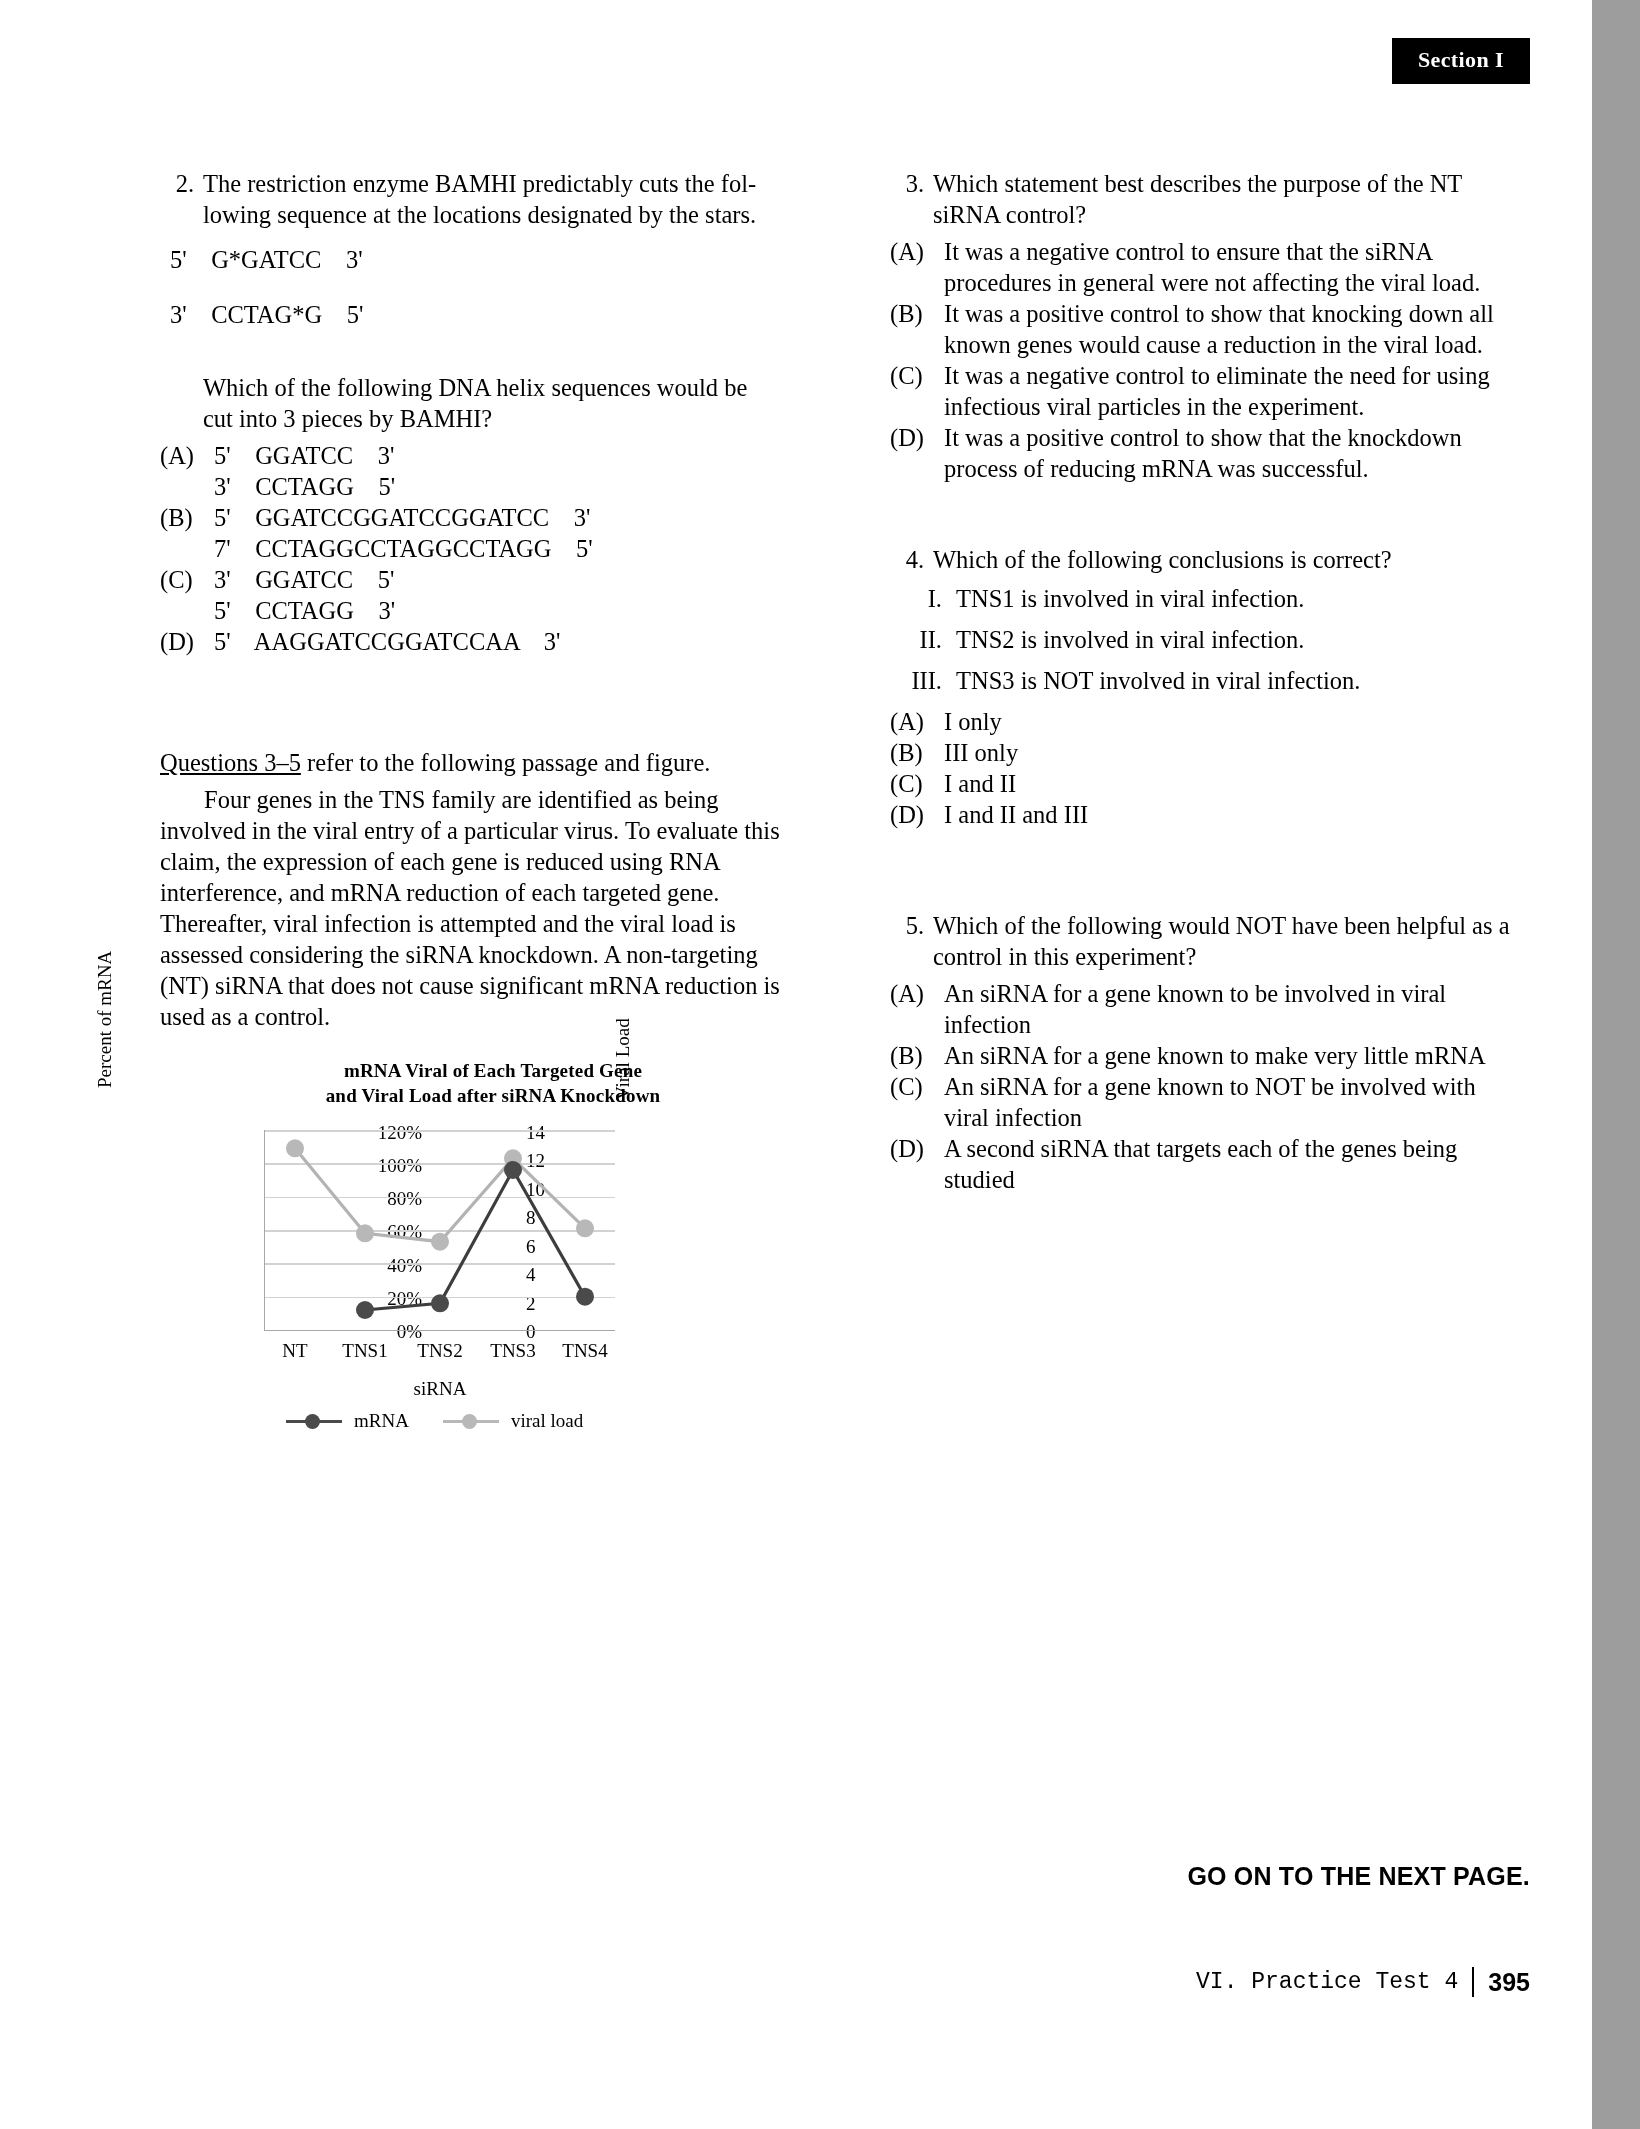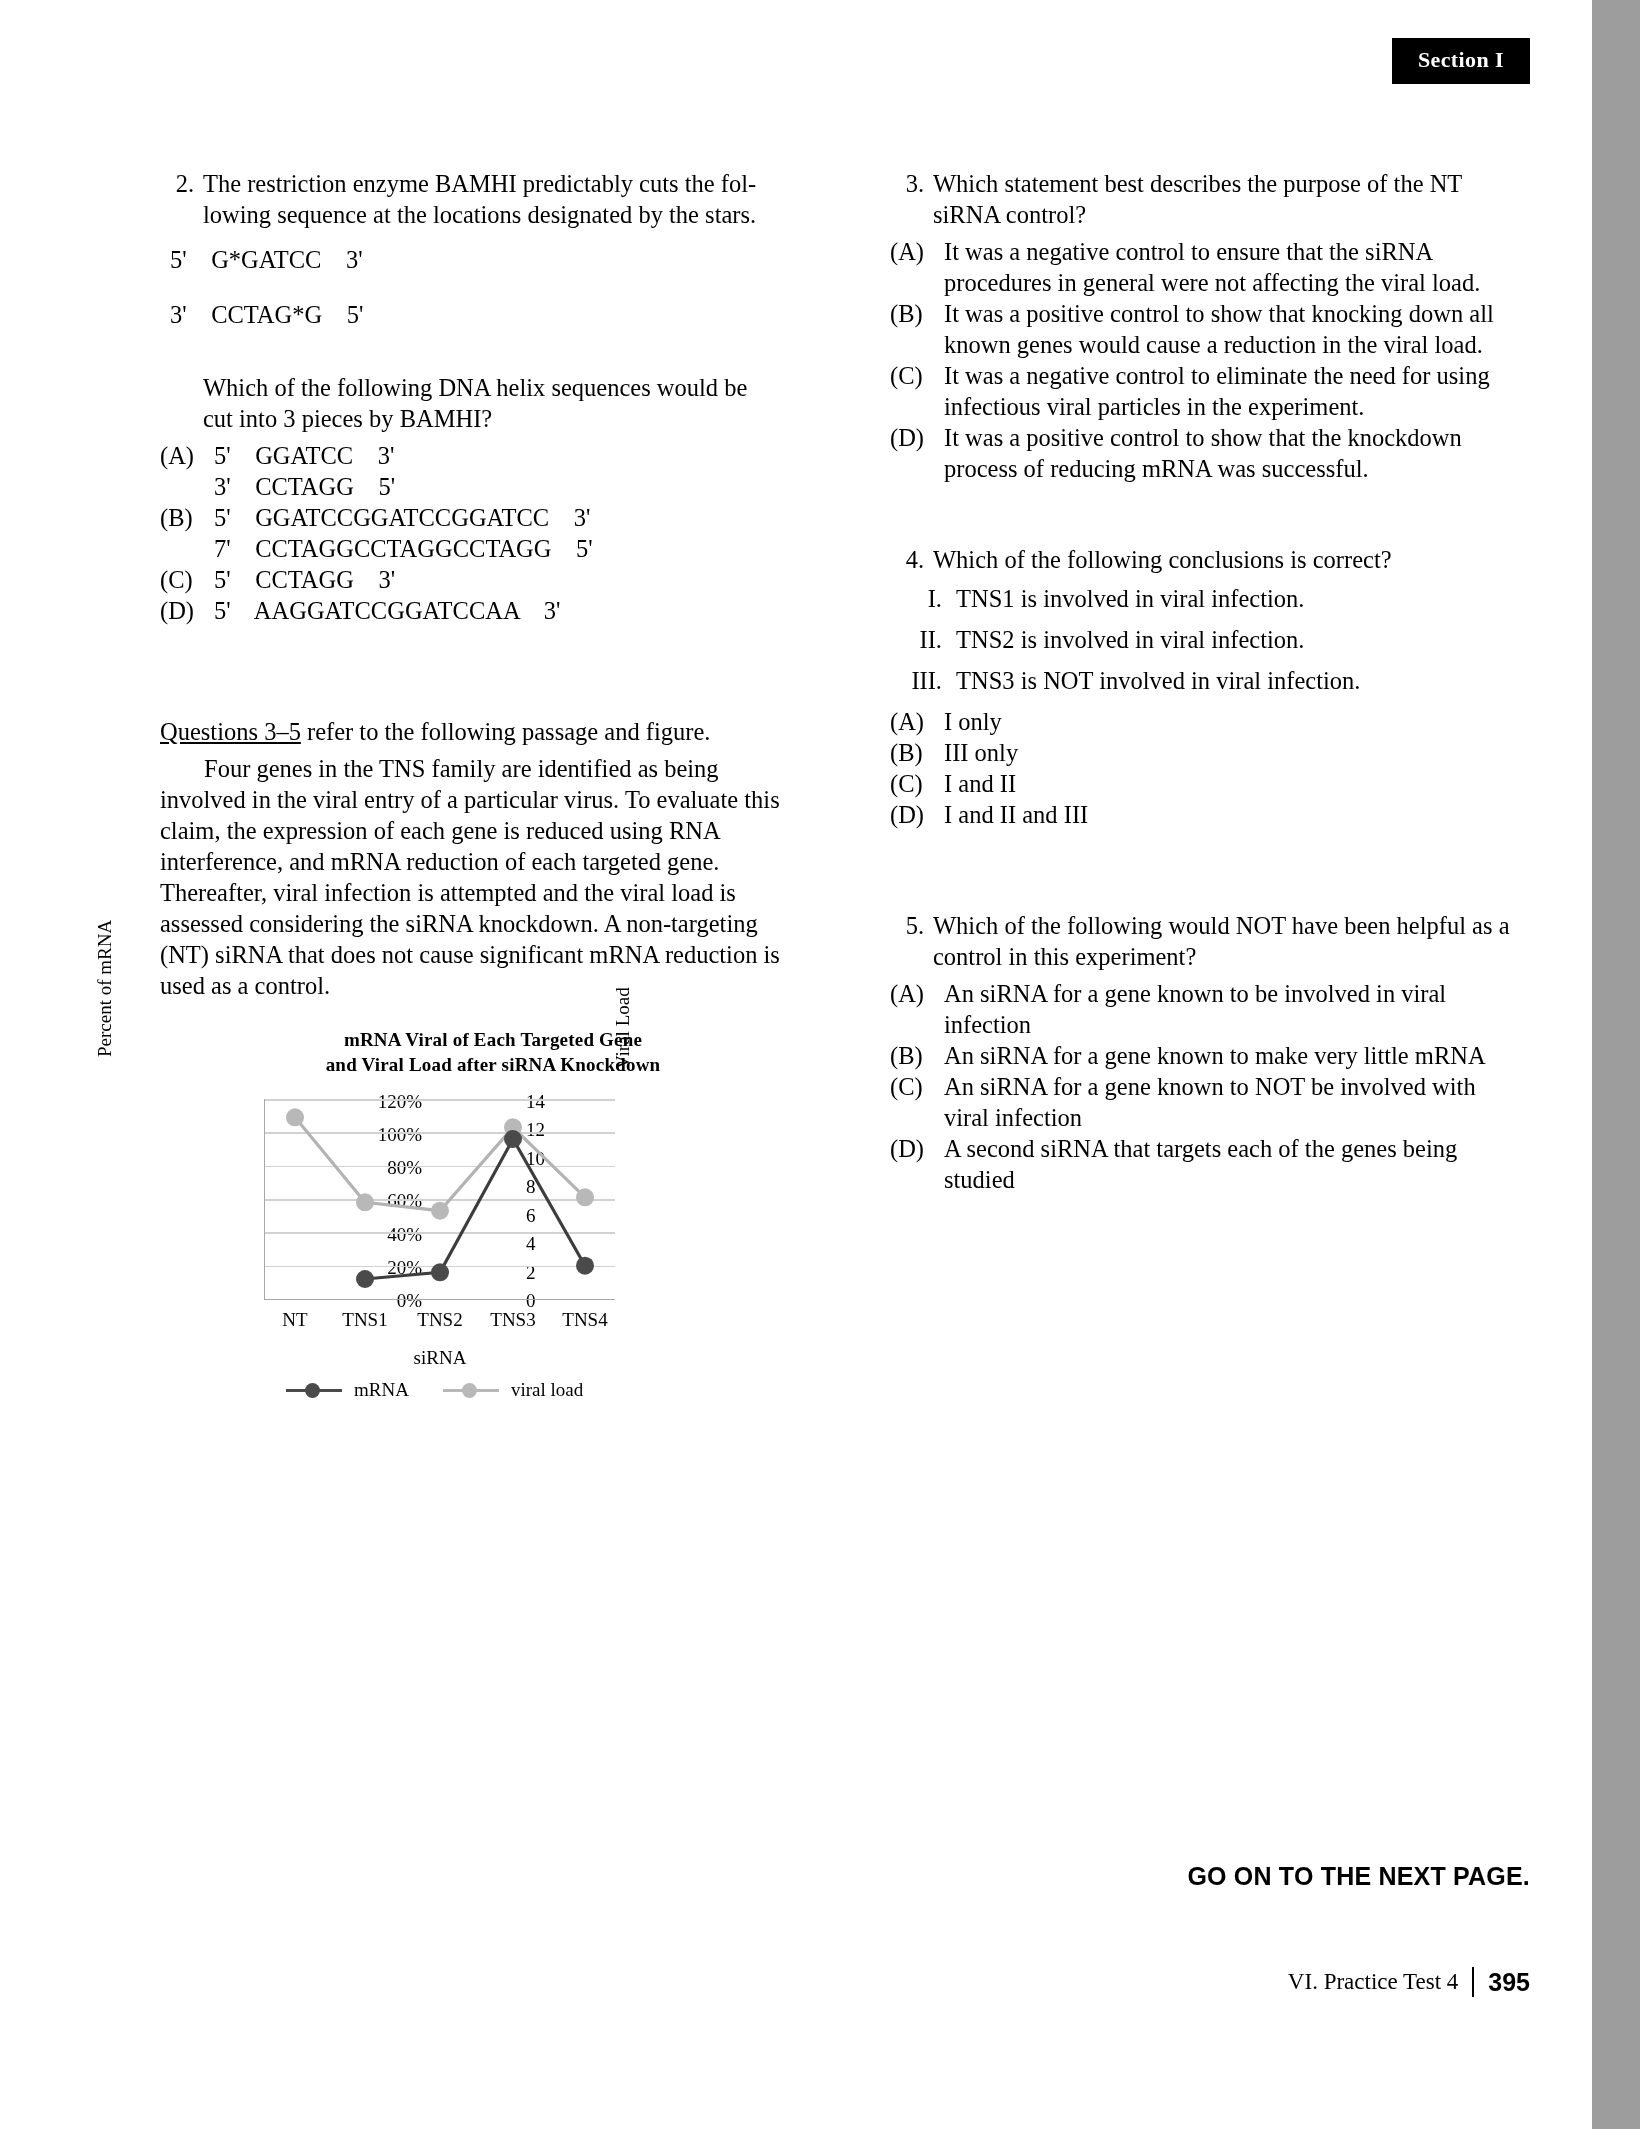--- a/index.html
+++ b/index.html
@@ -174,21 +174,21 @@
     font-weight:bold;
     font-size:25px;
     letter-spacing:0.2px;
   }
   .footer {
     position:absolute;
     right:62px; bottom:132px;
     display:flex; align-items:center;
     font-size:23px;
   }
-  .footer-left { font-family:Liberation Serif, serif; }
+  .footer-left { font-family:Liberation Mono, monospace; }
   .footer-rule {
     width:2px; height:30px; background:#000;
     margin:0 14px;
   }
   .footer-page {
     font-family:"Liberation Sans", sans-serif;
     font-weight:bold; font-size:25px;
   }
 </style>
 </head>
@@ -229,20 +229,21 @@
         <div class="choice">
           <div class="choice-letter">(B)</div>
           <div class="choice-text">
             <div class="choice-seq">5'    GGATCCGGATCCGGATCC    3'</div>
             <div class="choice-seq">7'    CCTAGGCCTAGGCCTAGG    5'</div>
           </div>
         </div>
         <div class="choice">
           <div class="choice-letter">(C)</div>
           <div class="choice-text">
+            <div class="choice-seq">3'    GGATCC    5'</div>
             <div class="choice-seq">5'    CCTAGG    3'</div>
           </div>
         </div>
         <div class="choice">
           <div class="choice-letter">(D)</div>
           <div class="choice-text">
             <div class="choice-seq">5'    AAGGATCCGGATCCAA    3'</div>
           </div>
         </div>
       </div>

